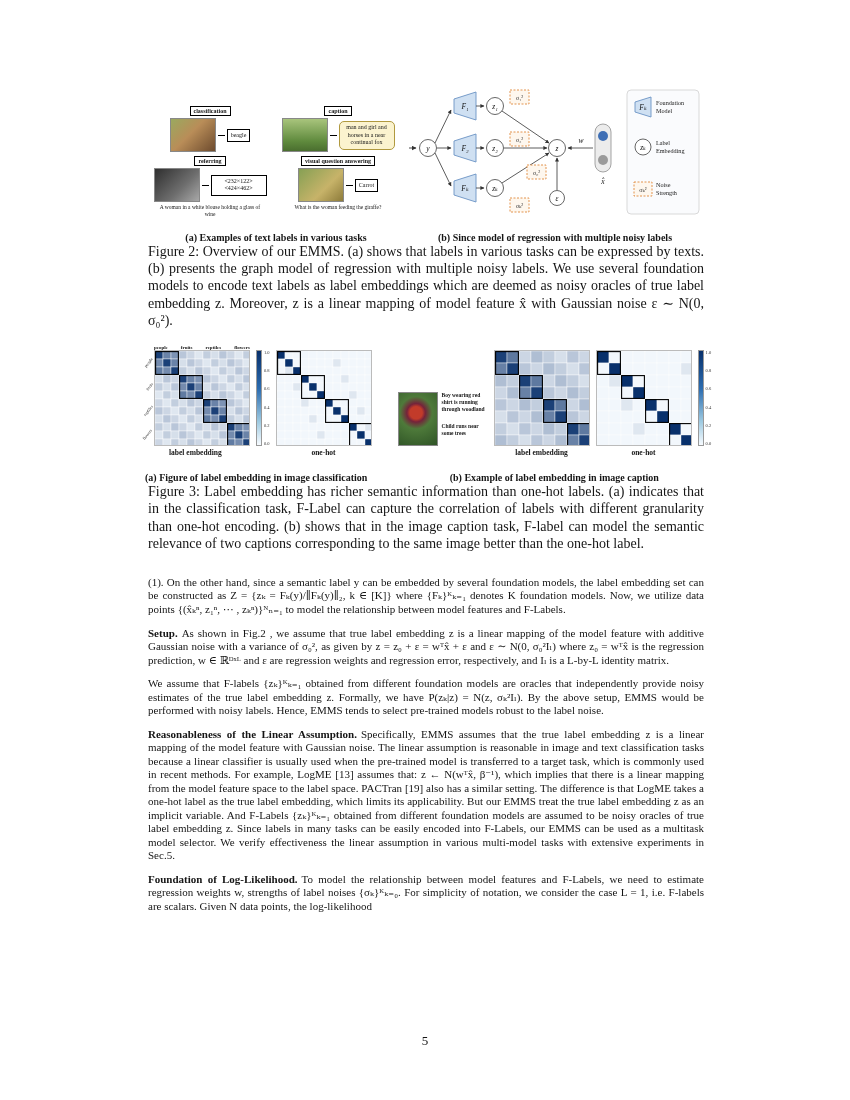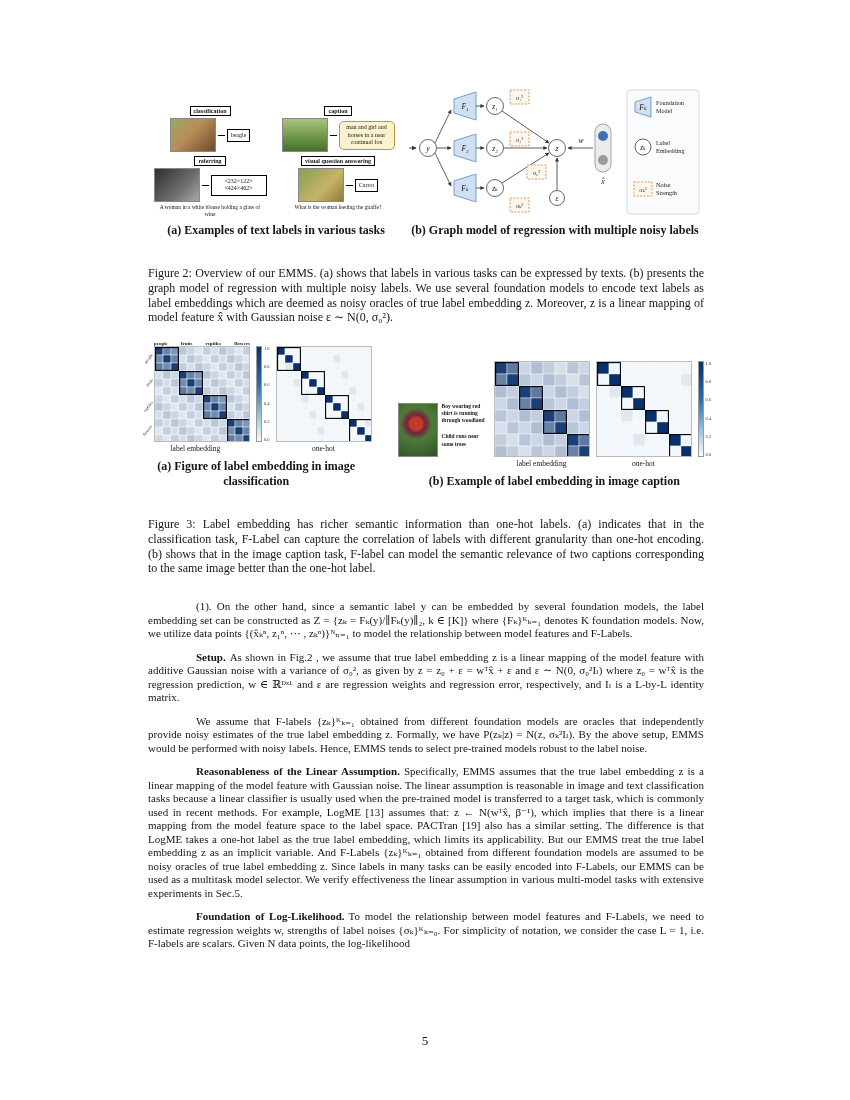--- a/index.html
+++ b/index.html
@@ -4,27 +4,27 @@
 <style>
   * { box-sizing: border-box; }
   html, body { margin: 0; padding: 0; background: #ffffff; }
   .page {
     position: relative; width: 850px; height: 1100px; background: #fff;
     font-family: "Liberation Serif", "DejaVu Serif", serif; color: #151515; overflow: hidden;
   }
   .content { position: absolute; left: 148px; top: 86px; width: 556px; }
 
   
-  .figcap { font-size: 12px; line-height: 1.23; text-align: justify; margin: 28px 0 0 0; }
+  .figcap { font-size: 14px; line-height: 1.23; text-align: justify; margin: 0 0 0 0; }
   .bodytext { margin-top: 24px; }
   .bodytext p { font-size: 11px; line-height: 1.23; text-align: justify; margin: 0 0 10px 0; }
-  .lead { font-weight: bold; margin-left: 48px; }
+  .lead { font-weight: bold; }
   .lead:not(:empty) { margin-right: 4px; }
   .pagenum { position: absolute; top: 1033px; left: 0; width: 100%; text-align: center; font-size: 13px; }
-  .subcap { font-size: 12px; font-weight: bold; text-align: center; margin-top: 5px; }
+  .subcap { font-size: 10px; font-weight: bold; text-align: center; margin-top: 14px; }
   figure { margin: 0; padding: 0; }
 
   
   .fig2-panels { display: flex; gap: 8px; justify-content: center; align-items: flex-end; }
   .panel-a { width: 250px; }
   .panel-b { width: 292px; }
   .task-grid { display: grid; grid-template-columns: 118px 126px; gap: 4px 6px; }
   .task-cell { display: flex; flex-direction: column; align-items: center; }
   .task-tab { border: 1px solid #000; background: #fff; font-size: 6px; font-weight: bold; padding: 1px 3px; margin-bottom: 2px; white-space: nowrap; }
   .task-row { display: flex; align-items: center; }
@@ -43,21 +43,21 @@
   .gm .var { font-style: italic; font-size: 7.5px; fill: #111; }
   .gm .sig { font-size: 6.2px; fill: #333; }
   .gm .leg { font-size: 6.2px; text-anchor: start; fill: #222; }
 
   
   .fig3 { margin-top: 16px; }
   .fig3-panels { display: flex; gap: 26px; justify-content: center; align-items: flex-end; }
   .f3row { display: flex; gap: 6px; align-items: flex-end; }
   .hmblock { display: flex; flex-direction: column; align-items: center; }
   .hm { border: 1px solid #bbb; display: block; background: #fff; }
-  .hmtitle { font-size: 7.5px; font-weight: normal; text-align: left; margin-top: 2px; height: 10px; }
+  .hmtitle { font-size: 7.5px; font-weight: bold; text-align: left; margin-top: 2px; height: 10px; }
   .toplabels { display: flex; justify-content: space-between; width: 96px; margin-left: 13px; font-size: 5px; font-weight: bold; }
   .hmrow { display: flex; align-items: center; }
   .leftlabels { width: 13px; height: 96px; display: flex; flex-direction: column; justify-content: space-around; align-items: flex-end; }
   .leftlabels span { font-size: 4.2px; transform: rotate(-52deg); white-space: nowrap; color: #333; }
   .colorbar { display: flex; gap: 2px; align-items: flex-end; margin-bottom: 12px; }
   .cb-grad { width: 6px; height: 96px; border: 1px solid #999; background: linear-gradient(#08306b, #2b6cb0 40%, #9ecae1 75%, #f7fbff); }
   .cb-ticks { display: flex; flex-direction: column; justify-content: space-between; height: 96px; font-size: 4.5px; color: #333; }
   .photocol { display: flex; gap: 4px; align-items: flex-start; margin-bottom: 12px; }
   .photo-runner { width: 40px; height: 54px; border: 1px solid #888;
     background: radial-gradient(circle at 45% 38%, #c23b2a 0 16%, #74233a 24%, #4e7a3a 42%, #2f5426 100%); }
@@ -187,21 +187,21 @@
             <text class="leg" x="247" y="27">Model</text>
             <circle cx="234" cy="61" r="8" fill="#fff" stroke="#555" stroke-width="0.9"></circle>
             <text class="var" x="234" y="63.5">zₖ</text>
             <text class="leg" x="247" y="59">Label</text>
             <text class="leg" x="247" y="67">Embedding</text>
             <rect x="225" y="96" width="18" height="14" fill="#fef7ee" stroke="#e0883a" stroke-width="0.9" stroke-dasharray="2 1.5"></rect>
             <text class="sig" x="234" y="105.5">σₖ²</text>
             <text class="leg" x="247" y="101">Noise</text>
             <text class="leg" x="247" y="109">Strength</text>
           </svg>
-          <div class="subcap">(b) Graph model of regression with multiple noisy labels</div>
+          <div class="subcap">(b) Since model of regression with multiple noisy labels</div>
         </div>
       </div>
       <figcaption class="figcap">Figure 2: Overview of our EMMS. (a) shows that labels in various tasks can be expressed by texts. (b) presents the graph model of regression with multiple noisy labels. We use several foundation models to encode text labels as label embeddings which are deemed as noisy oracles of true label embedding z. Moreover, z is a linear mapping of model feature x̂ with Gaussian noise ε ∼ N(0, σ₀²).</figcaption>
     </figure>
 
     <figure class="fig3">
       <div class="fig3-panels">
 
         <div>
           <div class="f3row">

